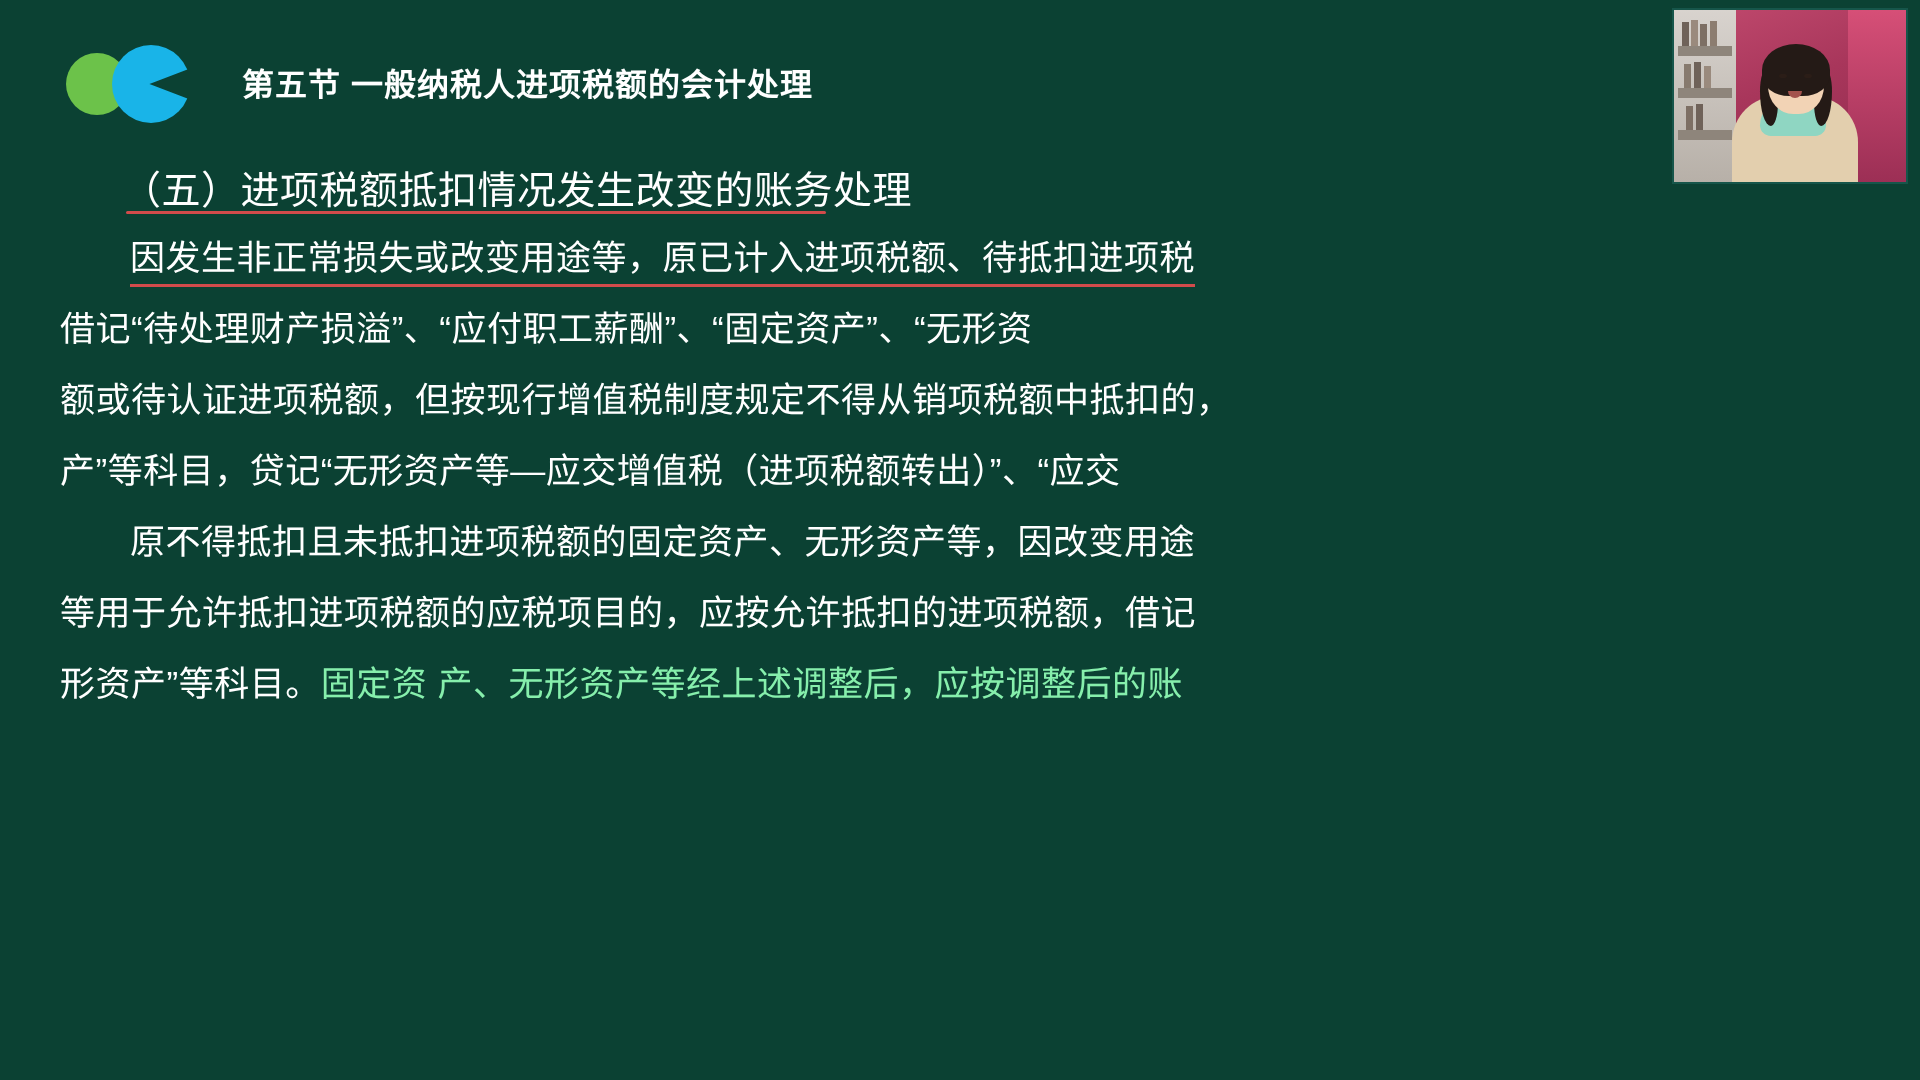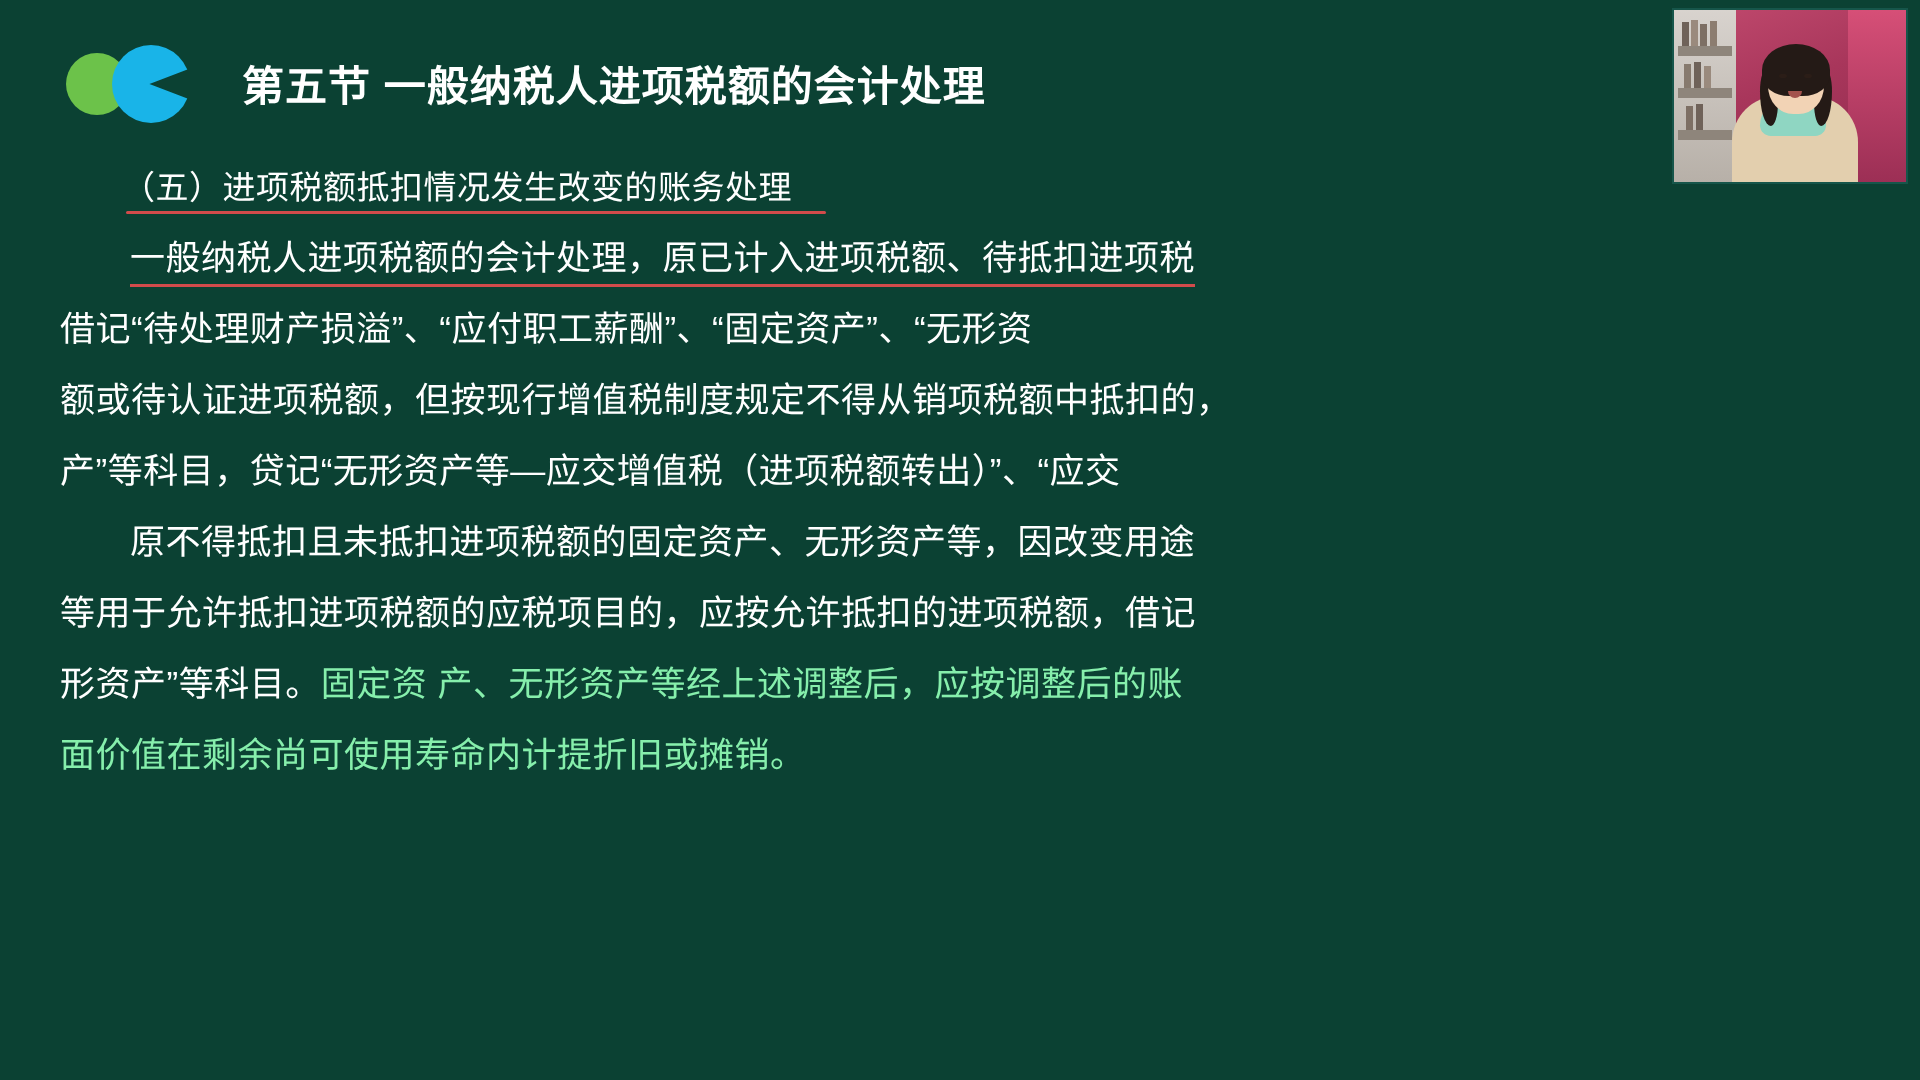--- a/index.html
+++ b/index.html
@@ -49,46 +49,45 @@
     left: 52px;
     top: 6px;
     width: 78px;
     height: 78px;
     border-radius: 50%;
     background: #19b4e8;
     clip-path: polygon(0% 0%, 100% 0%, 100% 30%, 48% 50%, 100% 70%, 100% 100%, 0% 100%);
   }
   .title {
     color: #ffffff;
-    font-size: 42px;
+    font-size: 32px;
     font-weight: bold;
     letter-spacing: 1px;
     margin-left: 34px;
     white-space: nowrap;
   }
   
   .content {
     position: absolute;
     left: 60px;
     top: 160px;
     width: 1320px;
     color: #ffffff;
   }
   .line {
     font-size: 35px;
     line-height: 71px;
     letter-spacing: 0.5px;
     white-space: nowrap;
   }
   .sub-head {
-    font-size: 33px;
+    font-size: 39px;
     line-height: 62px;
     padding-left: 62px;
     position: relative;
-    font-family: Liberation Mono, monospace;
   }
   .sub-head .underline-red {
     position: absolute;
     left: 66px;
     bottom: 8px;
     width: 700px;
     height: 3px;
     background: #d24b4b;
     border-radius: 2px;
   }
@@ -237,34 +236,33 @@
 
   <div class="content">
 
     <div class="line sub-head">
       <span>（五）进项税额抵扣情况发生改变的账务处理</span>
       <span class="underline-red"></span>
     </div>
 
     <div>
       <div class="line indent">
-        <span class="u-red">一般纳税人进项税额的会计处理，原已计入进项税额、待抵扣进项税</span>
+        <span class="u-red">因发生非正常损失或改变用途等，原已计入进项税额、待抵扣进项税</span>
       </div>
       <div class="line">借记“待处理财产损溢”、“应付职工薪酬”、“固定资产”、“无形资</div>
       <div class="line">额或待认证进项税额，但按现行增值税制度规定不得从销项税额中抵扣的，</div>
       <div class="line">产”等科目，贷记“无形资产等—应交增值税（进项税额转出）”、“应交</div>
     </div>
 
     <div>
       <div class="line indent">原不得抵扣且未抵扣进项税额的固定资产、无形资产等，因改变用途</div>
       <div class="line">等用于允许抵扣进项税额的应税项目的，应按允许抵扣的进项税额，借记</div>
       <div class="line">
         <span>形资产”等科目。</span><span class="hl">固定资 产、无形资产等经上述调整后，应按调整后的账</span>
       </div>
-      <div class="line hl">面价值在剩余尚可使用寿命内计提折旧或摊销。</div>
     </div>
 
   </div>
 
   <div class="webcam">
     <div class="wall-left">
       <div class="shelf s1"></div>
       <div class="shelf s2"></div>
       <div class="shelf s3"></div>
       <div class="book" style="left:8px; top:12px; height:24px;"></div>

